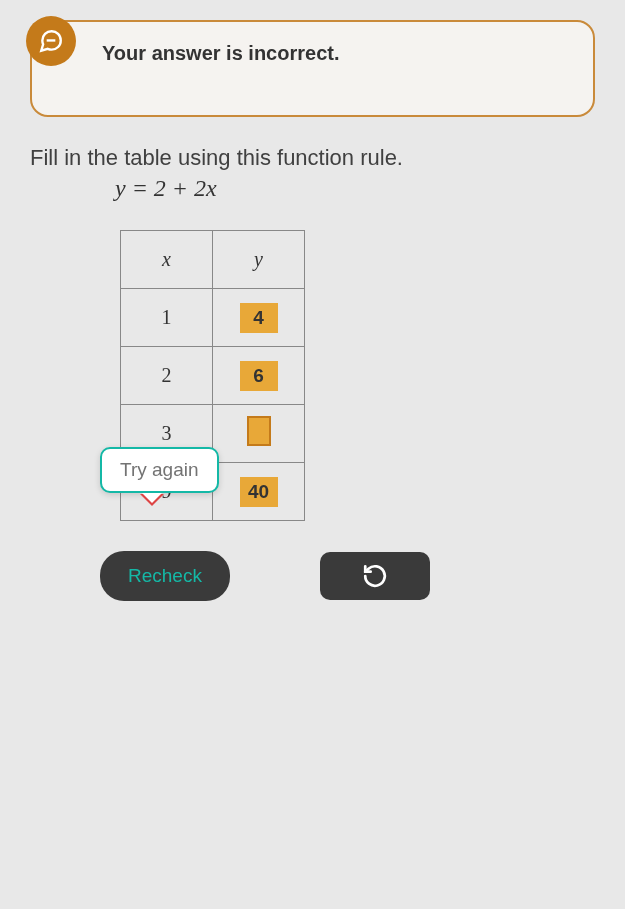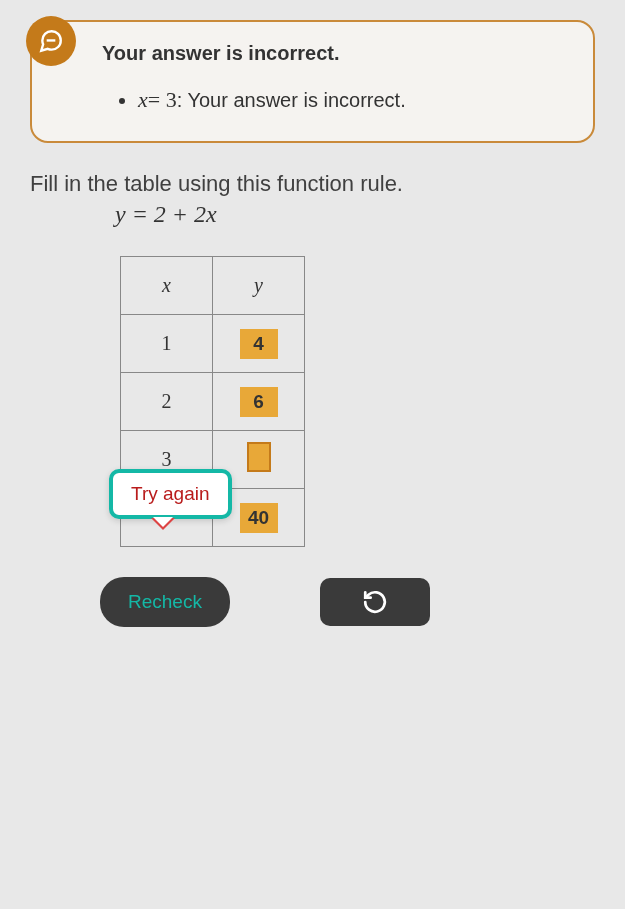--- a/index.html
+++ b/index.html
@@ -91,27 +91,26 @@
       height: 30px;
       border: 2px solid #c47a1a;
       background: #e8a838;
     }
 
     .tooltip {
       position: absolute;
       left: -20px;
       bottom: 28px;
       background: #fff;
-      border: 4px solid #14b8a6;
+      border: 2px solid #14b8a6;
       border-radius: 10px;
       padding: 10px 18px;
       font-size: 19px;
-      color: #b91c1c;
+      color: #737373;
       box-shadow: 0 2px 6px rgba(0,0,0,0.15);
-      margin-left: 9px;
     }
     .tooltip::after {
       content: "";
       position: absolute;
       bottom: -12px;
       left: 40px;
       border: 10px solid transparent;
       border-top-color: #fff;
       border-bottom: none;
     }
@@ -161,25 +160,20 @@
 <body>
 
 <div class="feedback-box">
   <div class="feedback-icon">
     <svg viewBox="0 0 24 24" fill="none" stroke="#fff" stroke-width="2.2">
       <path d="M21 11.5a8.38 8.38 0 0 1-8.5 8.5 8.5 8.5 0 0 1-3.5-.74L3 21l1.74-6A8.38 8.38 0 0 1 4 11.5 8.5 8.5 0 0 1 12.5 3 8.38 8.38 0 0 1 21 11.5z"></path>
       <line x1="8" y1="11.5" x2="16" y2="11.5"></line>
     </svg>
   </div>
   <div class="feedback-sub">Your answer is incorrect.</div>
-  <ul class="feedback-list">
-    <li>
-      <span class="var eq">x</span><span class="eq">= 3</span><span>: Your answer is incorrect.</span>
-    </li>
-  </ul>
 </div>
 
 <div class="instruction">Fill in the table using this function rule.</div>
 <div class="rule">y = 2 + 2x</div>
 
 <div class="table-wrap">
   <table>
     <tbody>
         <tr>
       <th>x</th>

